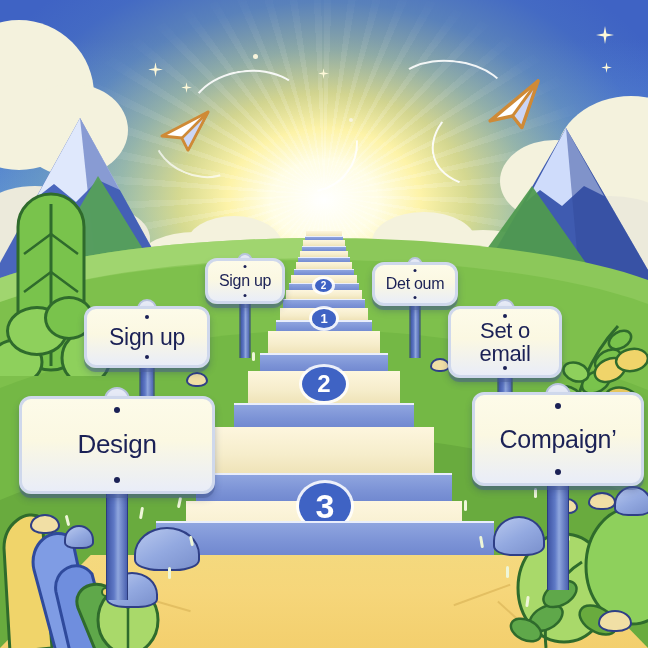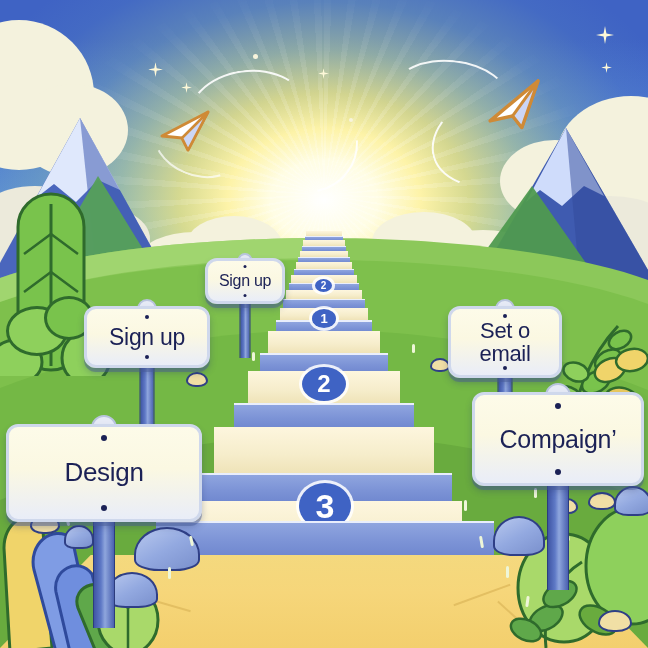--- a/index.html
+++ b/index.html
@@ -305,20 +305,29 @@
   <div class="sign" style="left:205px;top:258px;width:80px;">
     <div class="post" style="top:44px;width:9px;height:56px;"></div>
     <div class="knob" style="top:-5px;width:11px;height:11px;"></div>
     <div class="board" style="height:40px;">
       <div class="rivet" style="top:4px;width:3px;height:3px;"></div>
       <div class="txt" style="font-size:16px;">Sign up</div>
       <div class="rivet" style="bottom:4px;width:3px;height:3px;"></div>
     </div>
   </div>
 
+  <div class="sign" style="left:372px;top:262px;width:86px;">
+    <div class="post" style="top:42px;width:9px;height:54px;"></div>
+    <div class="knob" style="top:-5px;width:11px;height:11px;"></div>
+    <div class="board" style="height:38px;">
+      <div class="rivet" style="top:4px;width:3px;height:3px;"></div>
+      <div class="txt" style="font-size:16px;">Det oum</div>
+      <div class="rivet" style="bottom:4px;width:3px;height:3px;"></div>
+    </div>
+  </div>
 
   <div class="sign" style="left:84px;top:306px;width:126px;">
     <div class="post" style="top:56px;width:13px;height:82px;"></div>
     <div class="knob" style="top:-7px;width:16px;height:16px;"></div>
     <div class="board" style="height:56px;">
       <div class="rivet" style="top:6px;width:4px;height:4px;"></div>
       <div class="txt" style="font-size:23px;">Sign up</div>
       <div class="rivet" style="bottom:6px;width:4px;height:4px;"></div>
     </div>
   </div>
@@ -327,21 +336,21 @@
     <div class="post" style="top:66px;width:13px;height:76px;"></div>
     <div class="knob" style="top:-7px;width:16px;height:16px;"></div>
     <div class="board" style="height:66px;flex-direction:column;">
       <div class="rivet" style="top:5px;width:4px;height:4px;"></div>
       <div class="txt" style="font-size:22px;">Set o</div>
       <div class="txt" style="font-size:22px;">email</div>
       <div class="rivet" style="bottom:5px;width:4px;height:4px;"></div>
     </div>
   </div>
 
-  <div class="sign" style="left:6px;top:396px;width:196px;margin-top:28px;">
+  <div class="sign" style="left:19px;top:396px;width:196px;">
     <div class="post" style="top:88px;width:20px;height:116px;"></div>
     <div class="knob" style="top:-9px;width:22px;height:22px;"></div>
     <div class="board" style="height:92px;flex-direction:column;">
       <div class="rivet" style="top:8px;width:6px;height:6px;"></div>
       <div class="txt" style="font-size:26px;">Design</div>
       <div class="rivet" style="bottom:8px;width:6px;height:6px;"></div>
     </div>
   </div>
 
   <div class="sign" style="left:472px;top:392px;width:172px;">

